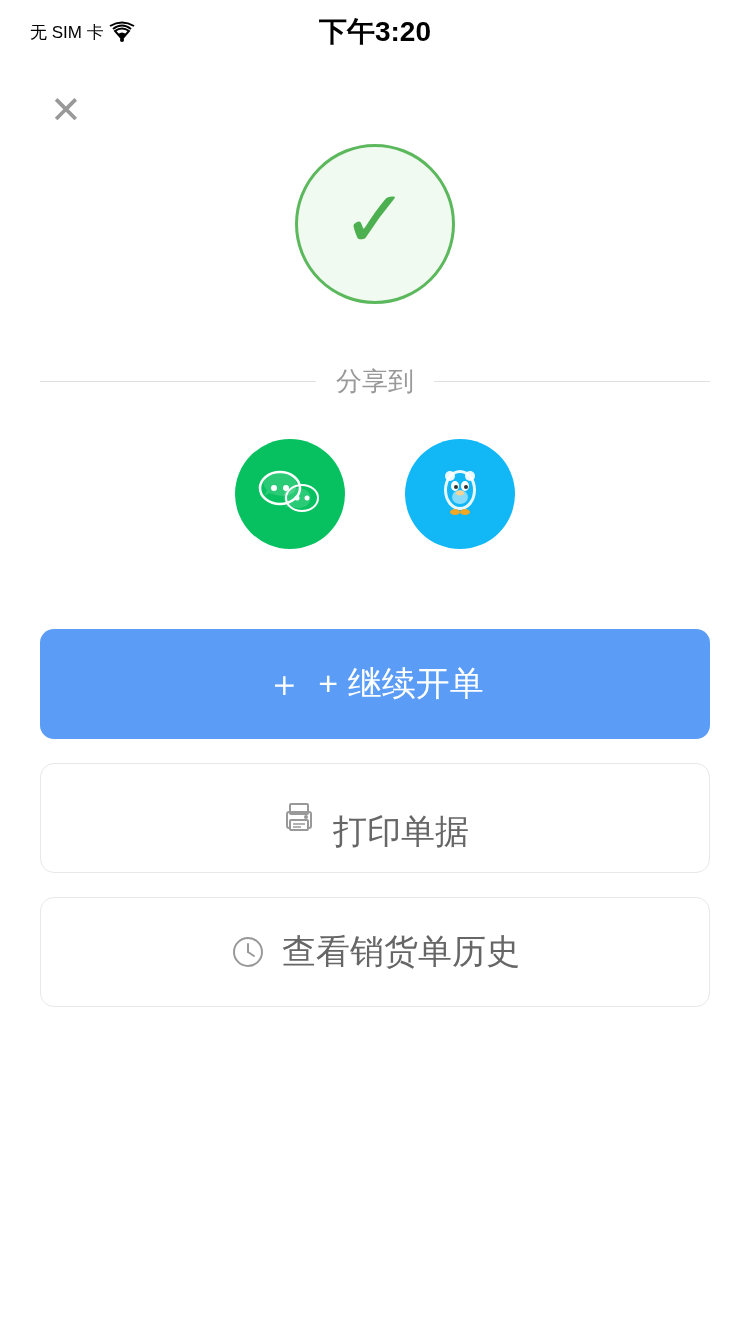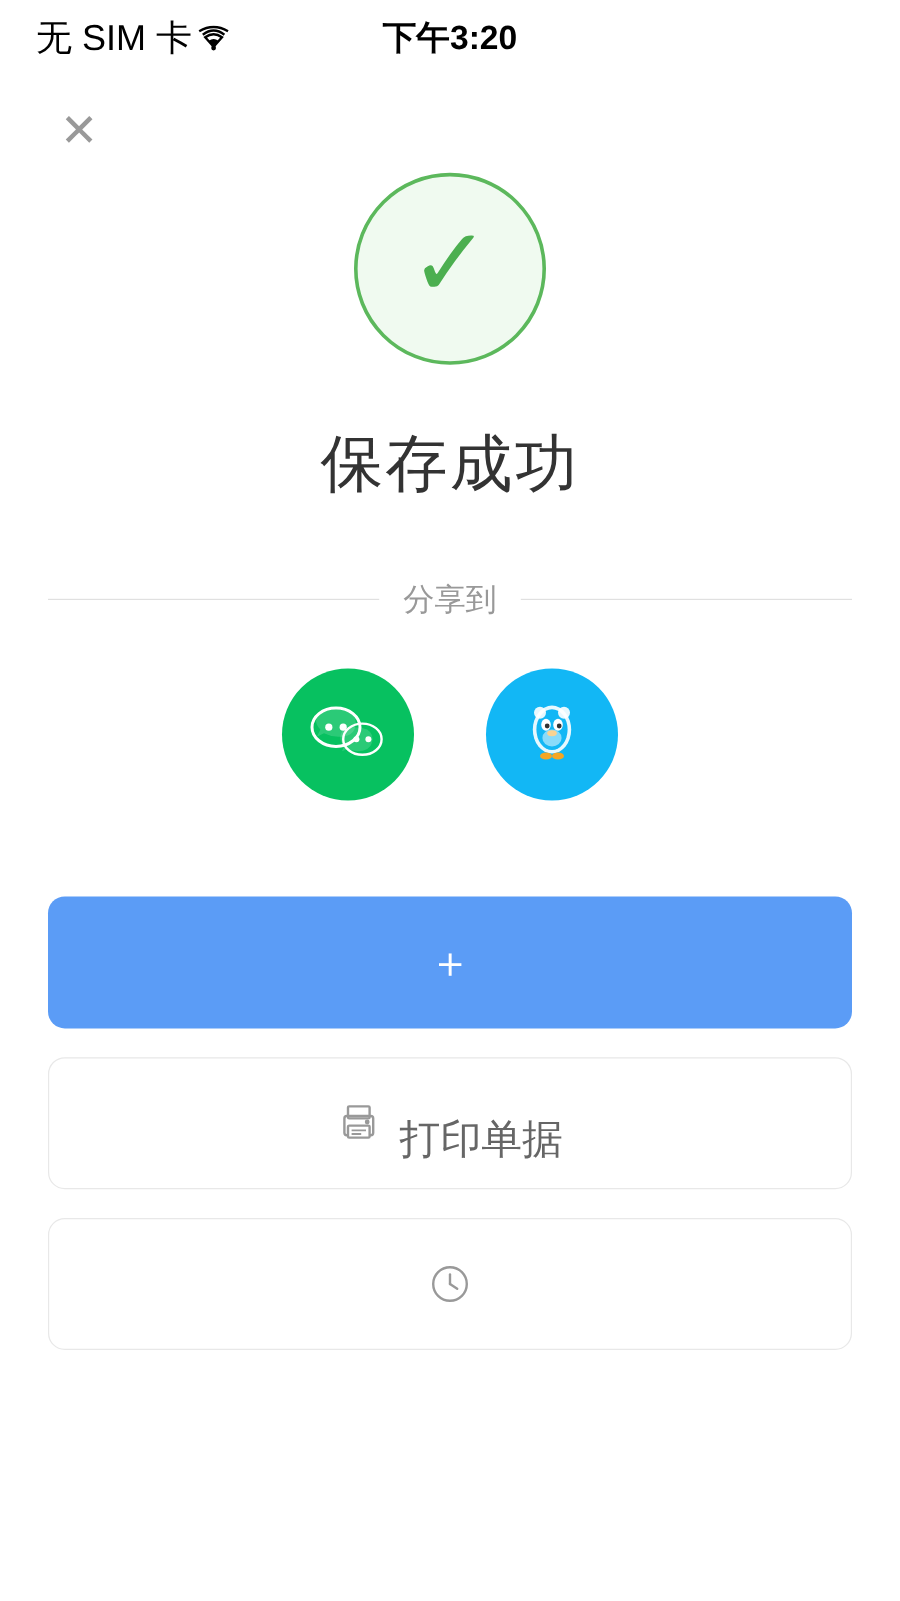--- a/index.html
+++ b/index.html
@@ -21,21 +21,21 @@
       display: flex;
       align-items: center;
       justify-content: space-between;
       padding: 0 30px;
       flex-shrink: 0;
     }
     .status-left {
       display: flex;
       align-items: center;
       gap: 4px;
-      font-size: 30px;
+      font-size: 17px;
       color: #000;
       font-weight: 500;
     }
     .status-center {
       font-size: 28px;
       font-weight: 600;
       color: #000;
       position: absolute;
       left: 50%;
       transform: translateX(-50%);
@@ -233,21 +233,20 @@
 <div class="main-content">
 
   <div class="close-btn">
     <span class="close-x">✕</span>
   </div>
 
   <div class="success-circle">
     <span class="checkmark">✓</span>
   </div>
 
-  <div class="success-title">保存成功</div>
 
   <div class="share-section">
     <div class="share-divider-row">
       <div class="divider-line"></div>
       <span class="share-label">分享到</span>
       <div class="divider-line"></div>
     </div>
 
     <div class="share-icons">
 
@@ -287,37 +286,39 @@
           <circle cx="42" cy="14" r="5" fill="white" opacity="0.9"></circle>
         </svg>
       </div>
     </div>
   </div>
 
   <div class="action-buttons">
 
     <button class="action-btn btn-primary">
       <span style="font-size:36px; color:white;">＋</span>
+      <span>+ 继续开单</span>
     </button>
 
     <button class="action-btn btn-secondary">
       <svg width="36" height="36" viewBox="0 0 36 36" fill="none">
         <rect x="6" y="12" width="24" height="16" rx="2" stroke="#999" stroke-width="2"></rect>
         <rect x="9" y="4" width="18" height="10" rx="1" stroke="#999" stroke-width="2"></rect>
         <rect x="9" y="20" width="18" height="10" rx="1" stroke="#999" stroke-width="2" fill="white"></rect>
         <line x1="12" y1="24" x2="24" y2="24" stroke="#999" stroke-width="1.5"></line>
         <line x1="12" y1="27" x2="20" y2="27" stroke="#999" stroke-width="1.5"></line>
         <circle cx="25" cy="17" r="2" fill="#999"></circle>
       </svg>
       <span style="color:#666;font-size:34px;margin-top:28px;">打印单据</span>
     </button>
 
     <button class="action-btn btn-secondary">
       <svg width="36" height="36" viewBox="0 0 36 36" fill="none">
         <circle cx="18" cy="18" r="14" stroke="#999" stroke-width="2"></circle>
         <line x1="18" y1="10" x2="18" y2="18" stroke="#999" stroke-width="2" stroke-linecap="round"></line>
         <line x1="18" y1="18" x2="24" y2="22" stroke="#999" stroke-width="2" stroke-linecap="round"></line>
       </svg>
+      <span style="color:#666;font-size:34px;">查看销货单历史</span>
     </button>
 
   </div>
 
 </div>
 
 </body></html>

